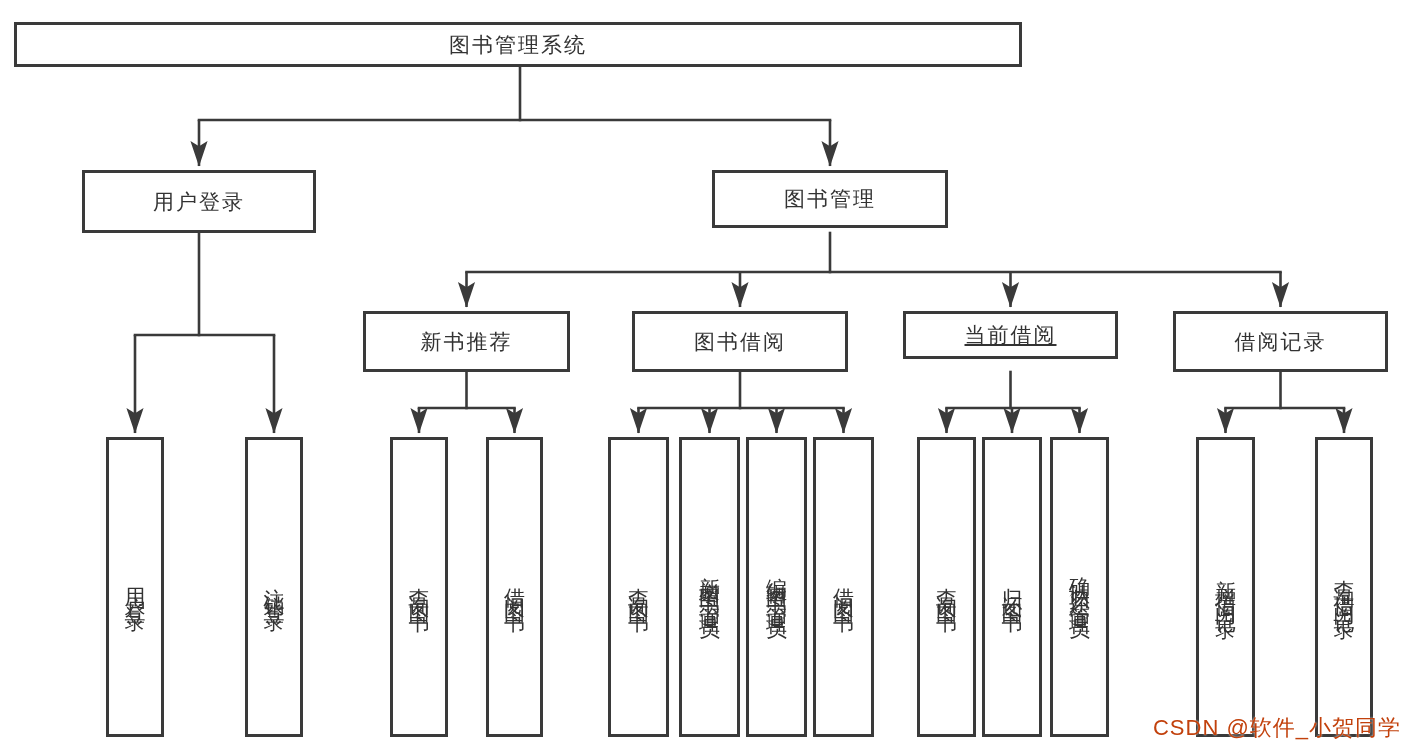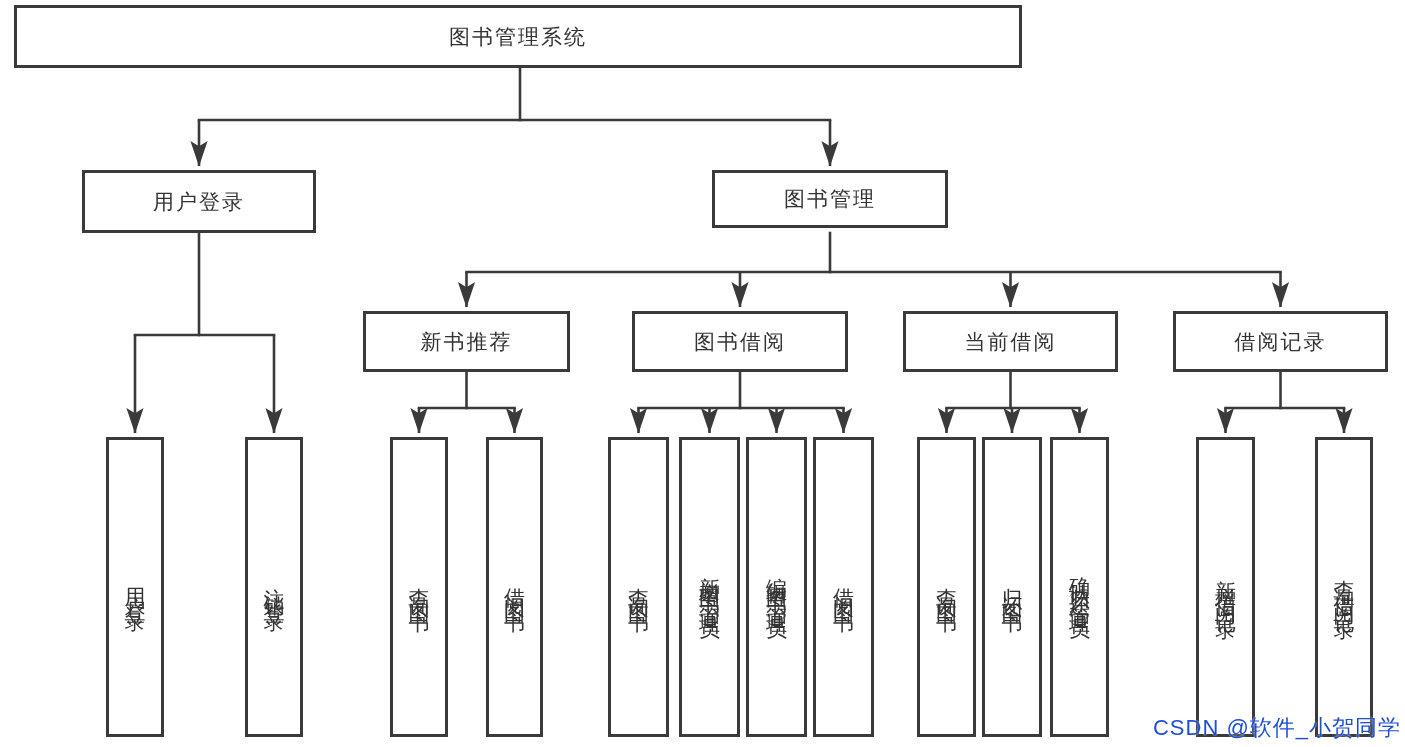--- a/index.html
+++ b/index.html
@@ -23,21 +23,21 @@
     top:437px; height:300px;
     border:3px solid #3a3a3a; background:#ffffff;
     writing-mode:vertical-rl;
     display:flex; align-items:center; justify-content:center;
     font-size:21px; letter-spacing:8px; color:#333333;
   }
   .watermark {
     position:absolute; z-index:5;
     right:4px; top:713px;
     font-size:22px; letter-spacing:1px;
-    color:#1d4ed8;
+    color:#c2410c;
     text-shadow:0 0 2px #ffffff;
     white-space:nowrap;
   }
 </style>
 </head>
 <body>
 
 <div id="stage">
 
   <svg id="wires" width="1405" height="747" viewBox="0 0 1405 747">
@@ -83,28 +83,28 @@
       <path d="M1012,408 L1012,433" marker-end="url(#arrow)" stroke-linecap="butt"></path>
       <path d="M1079.5,408 L1079.5,433" marker-end="url(#arrow)" stroke-linecap="butt"></path>
 
       <path d="M1280.5,372 L1280.5,408"></path>
       <path d="M1225.5,408 L1344,408"></path>
       <path d="M1225.5,408 L1225.5,433" marker-end="url(#arrow)" stroke-linecap="butt"></path>
       <path d="M1344,408 L1344,433" marker-end="url(#arrow)" stroke-linecap="butt"></path>
     </g>
   </svg>
 
-  <div class="hnode" style="left:14px; top:5px; width:1008px; height:63px;">图书管理系统</div>
+  <div class="hnode" style="left:14px; top:22px; width:1008px; height:45px;">图书管理系统</div>
 
   <div class="hnode" style="left:82px; top:170px; width:234px; height:63px;">用户登录</div>
   <div class="hnode" style="left:712px; top:170px; width:236px; height:58px;">图书管理</div>
 
   <div class="hnode" style="left:632px; top:311px; width:216px; height:61px;">图书借阅</div>
   <div class="hnode" style="left:363px; top:311px; width:207px; height:61px;">新书推荐</div>
-  <div class="hnode" style="left:903px; top:311px; width:215px; height:61px;">当前借阅</div>
+  <div class="hnode" style="left:903px; top:311px; width:215px; height:48px;text-decoration:underline;">当前借阅</div>
   <div class="hnode" style="left:1173px; top:311px; width:215px; height:61px;">借阅记录</div>
 
   <div class="vnode" style="left:106px; width:58px;">用户登录</div>
   <div class="vnode" style="left:245px; width:58px;">注销登录</div>
 
   <div class="vnode" style="left:390px; width:58px;">查询图书</div>
   <div class="vnode" style="left:486px; width:57px;">借阅图书</div>
 
   <div class="vnode" style="left:608px; width:61px;">查询图书</div>
   <div class="vnode" style="left:679px; width:61px; letter-spacing:6px;">新增图书（管理员）</div>

